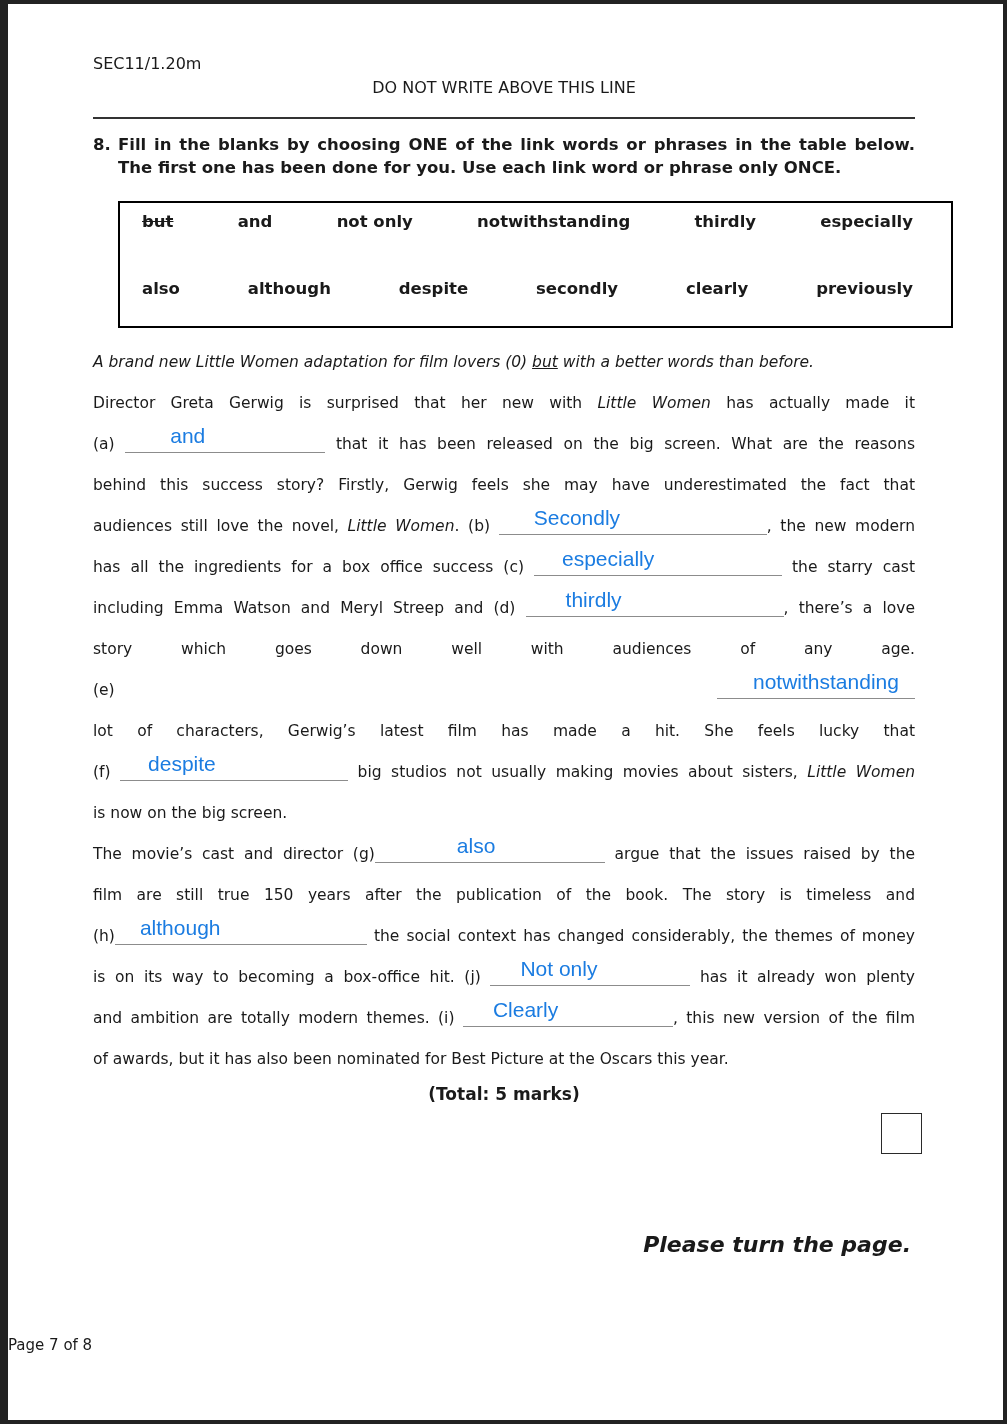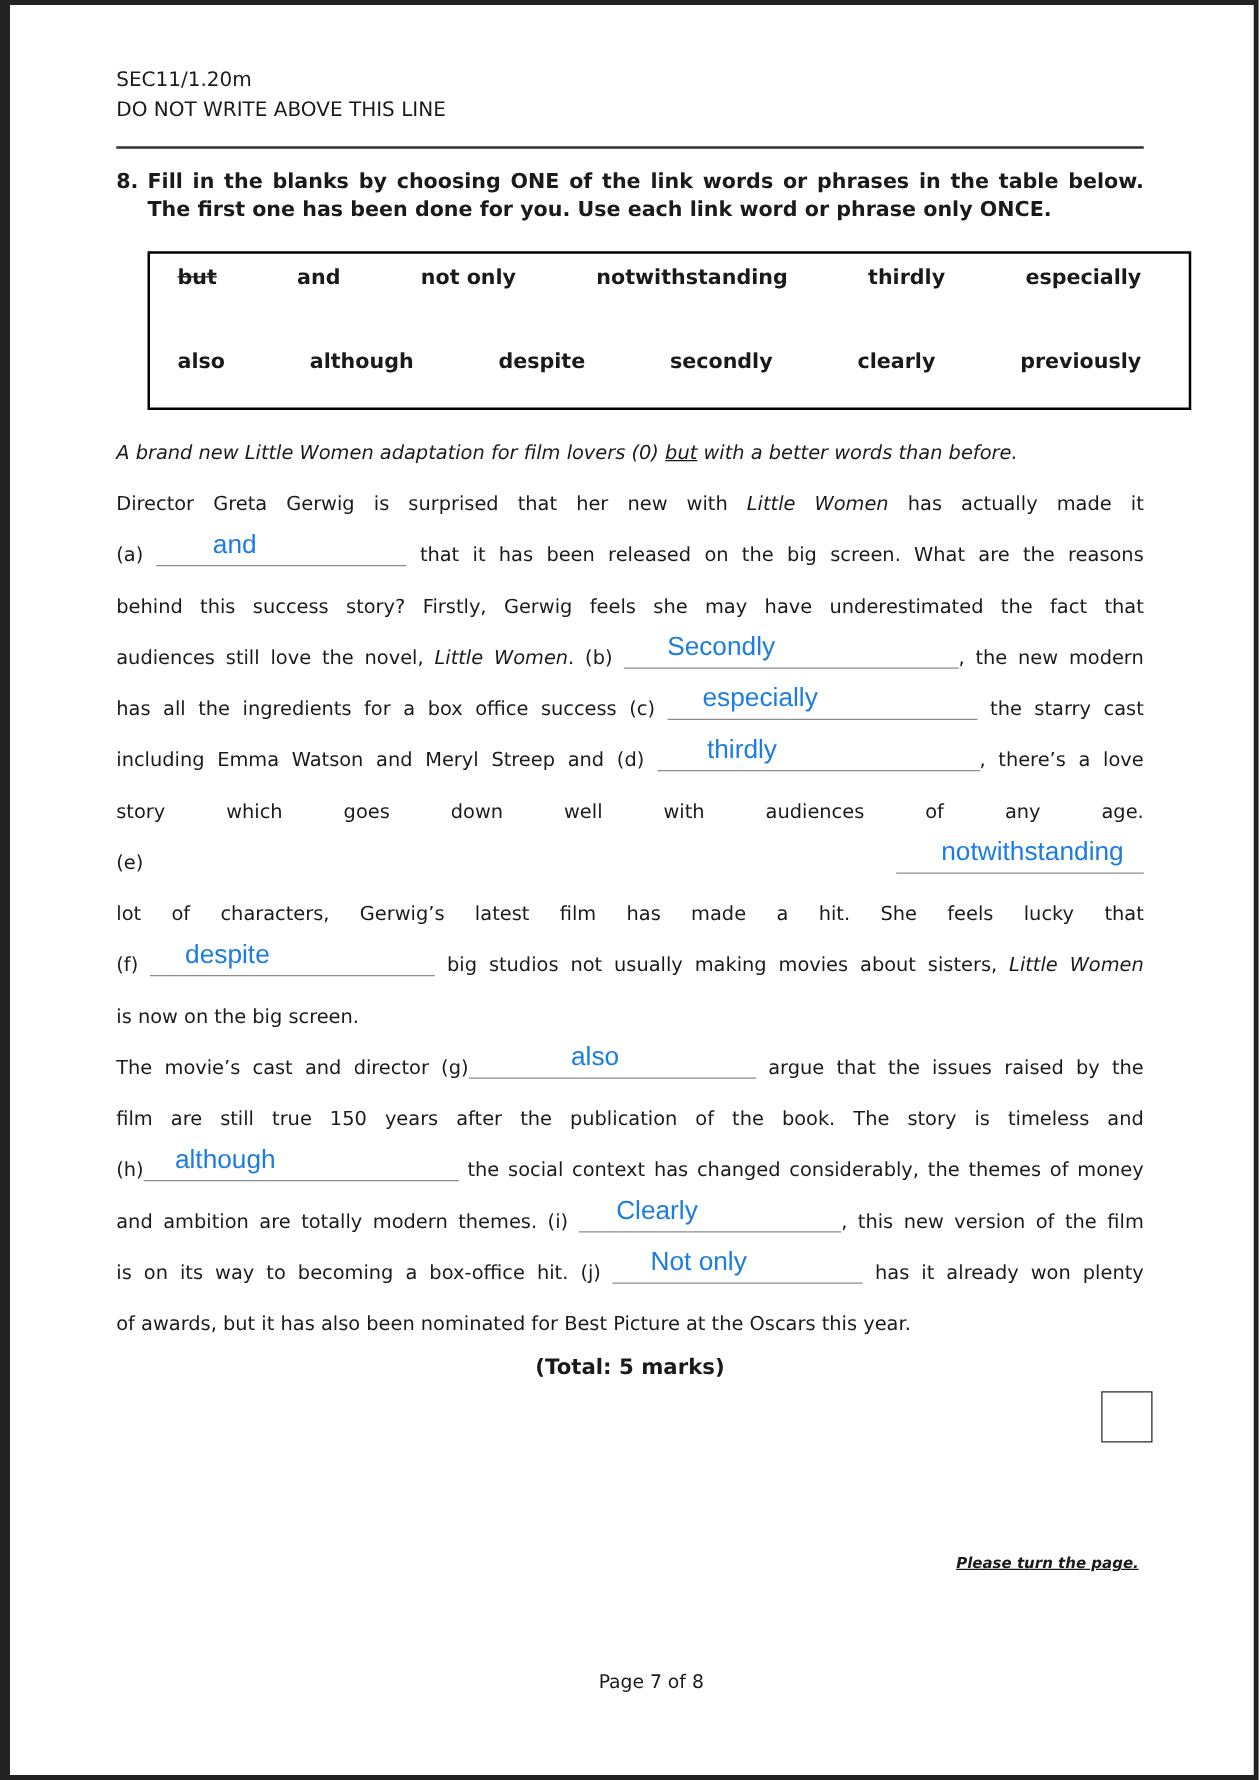--- a/index.html
+++ b/index.html
@@ -4,21 +4,21 @@
 <style>
   html,body{margin:0;padding:0;background:#fff;}
   .page{
     width:1007px;height:1424px;box-sizing:border-box;position:relative;
     background:#fff;border:4px solid #222;border-left-width:8px;
     font-family:"DejaVu Sans","Liberation Sans",sans-serif;color:#1a1a1a;
     overflow:hidden;
   }
   .content{padding:50px 0 0 85px;width:822px;}
   .exam-code{font-size:16px;}
-  .warning{text-align:left;font-size:16px;margin-top:5px;}
+  .warning{text-align:center;font-size:16px;margin-top:5px;}
   .rule{border:none;border-top:2px solid #333;margin:20px 0 0 0;width:822px;}
   .q8{margin-top:14px;display:flex;font-weight:bold;font-size:16.5px;line-height:23px;}
   .q8-num{width:25px;flex:none;}
   .q8-text{flex:1;}
   .q8-l1{text-align:justify;text-align-last:justify;}
   .wordbank{
     margin-top:22px;margin-left:25px;width:835px;box-sizing:border-box;
     border:2px solid #000;padding:9px 38px 27px 22px;
   }
   .wb-row{display:flex;justify-content:space-between;font-weight:bold;font-size:16.5px;line-height:20px;}
@@ -34,23 +34,23 @@
     position:relative;transform:translateY(4px);
   }
   .ans{
     position:absolute;bottom:6px;white-space:nowrap;line-height:1;
     font-family:"Liberation Sans","DejaVu Sans",sans-serif;font-size:21px;
   }
   .total{margin-top:4px;width:822px;text-align:center;font-weight:bold;font-size:17px;}
   .marksbox{width:39px;height:39px;border:1.7px solid #2a2a2a;margin:9px -7px 0 auto;}
   .turnnote{
     position:absolute;right:92px;bottom:163px;
-    font-weight:bold;font-style:italic;font-size:12px;text-decoration:underline;
+    font-weight:bold;font-style:italic;font-size:22px;
   }
-  .pagenum{position:absolute;left:0;right:0;bottom:66px;text-align:center;font-size:15px;padding-left:31px;}
+  .pagenum{position:absolute;left:0;right:0;bottom:66px;font-size:15px;}
 </style>
 </head>
 <body>
 
 <div class="page">
   <div class="content">
 
     <div class="exam-code">SEC11/1.20m</div>
     <div class="warning">DO NOT WRITE ABOVE THIS LINE</div>
     <hr class="rule">
@@ -91,22 +91,22 @@
         <div class="pline just"><span class="">has all the ingredients for a box office success (c) </span><span class="blank" style="width: 248px; border-bottom-color: rgb(140, 140, 140);"><span class="ans" style="left: 28px; color: rgb(27, 124, 225);">especially</span></span><span class=""> the starry cast</span></div>
         <div class="pline just"><span class="">including Emma Watson and Meryl Streep and (d) </span><span class="blank" style="width: 258px; border-bottom-color: rgb(140, 140, 140);"><span class="ans" style="left: 40px; color: rgb(27, 124, 225);">thirdly</span></span><span class="">, there’s a love</span></div>
         <div class="pline just"><span class="">story which goes down well with audiences of any age.</span></div>
         <div class="pline just"><span class="">(e) </span><span class="blank" style="width: 198px; border-bottom-color: rgb(140, 140, 140);"><span class="ans" style="left: 36px; color: rgb(27, 124, 225);">notwithstanding</span></span></div>
         <div class="pline just"><span class="">lot of characters, Gerwig’s latest film has made a hit. She feels lucky that</span></div>
         <div class="pline just"><span class="">(f) </span><span class="blank" style="width: 228px; border-bottom-color: rgb(140, 140, 140);"><span class="ans" style="left: 28px; color: rgb(27, 124, 225);">despite</span></span><span class=""> big studios not usually making movies about sisters, </span><span class="it">Little Women</span></div>
         <div class="pline"><span class="">is now on the big screen.</span></div>
         <div class="pline just"><span class="">The movie’s cast and director (g)</span><span class="blank" style="width: 230px; border-bottom-color: rgb(140, 140, 140);"><span class="ans" style="left: 82px; color: rgb(27, 124, 225);">also</span></span><span class=""> argue that the issues raised by the</span></div>
         <div class="pline just"><span class="">film are still true 150 years after the publication of the book. The story is timeless and</span></div>
         <div class="pline just"><span class="">(h)</span><span class="blank" style="width: 252px; border-bottom-color: rgb(140, 140, 140);"><span class="ans" style="left: 25px; color: rgb(27, 124, 225);">although</span></span><span class=""> the social context has changed considerably, the themes of money</span></div>
+        <div class="pline just"><span class="">is on its way to becoming a box-office hit. (j) </span><span class="blank" style="width: 200px; border-bottom-color: rgb(140, 140, 140);"><span class="ans" style="left: 30px; color: rgb(27, 124, 225);">Not only</span></span><span class=""> has it already won plenty</span></div>
         <div class="pline just"><span class="">and ambition are totally modern themes. (i) </span><span class="blank" style="width: 210px; border-bottom-color: rgb(140, 140, 140);"><span class="ans" style="left: 30px; color: rgb(27, 124, 225);">Clearly</span></span><span class="">, this new version of the film</span></div>
-        <div class="pline just"><span class="">is on its way to becoming a box-office hit. (j) </span><span class="blank" style="width: 200px; border-bottom-color: rgb(140, 140, 140);"><span class="ans" style="left: 30px; color: rgb(27, 124, 225);">Not only</span></span><span class=""> has it already won plenty</span></div>
         <div class="pline"><span class="">of awards, but it has also been nominated for Best Picture at the Oscars this year.</span></div>
       </div>
 
     <div class="total">(Total: 5 marks)</div>
     <div class="marksbox"></div>
   </div>
 
   <div class="turnnote">Please turn the page.</div>
   <div class="pagenum">Page 7 of 8</div>
 </div>

